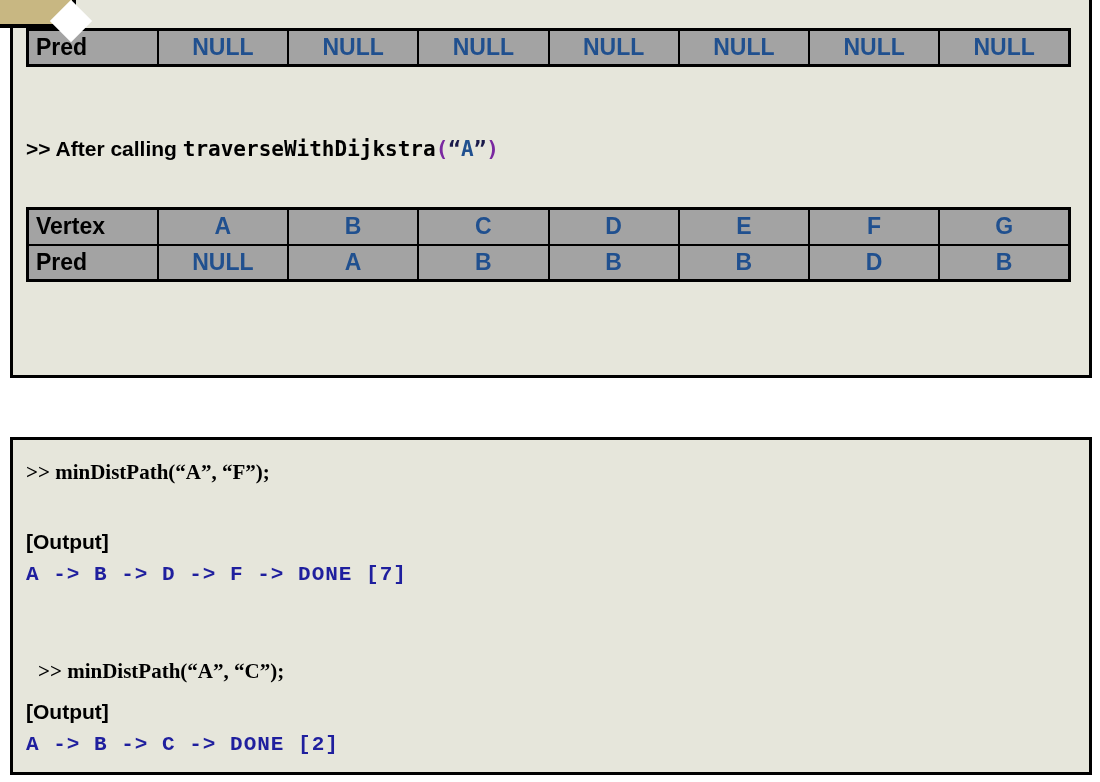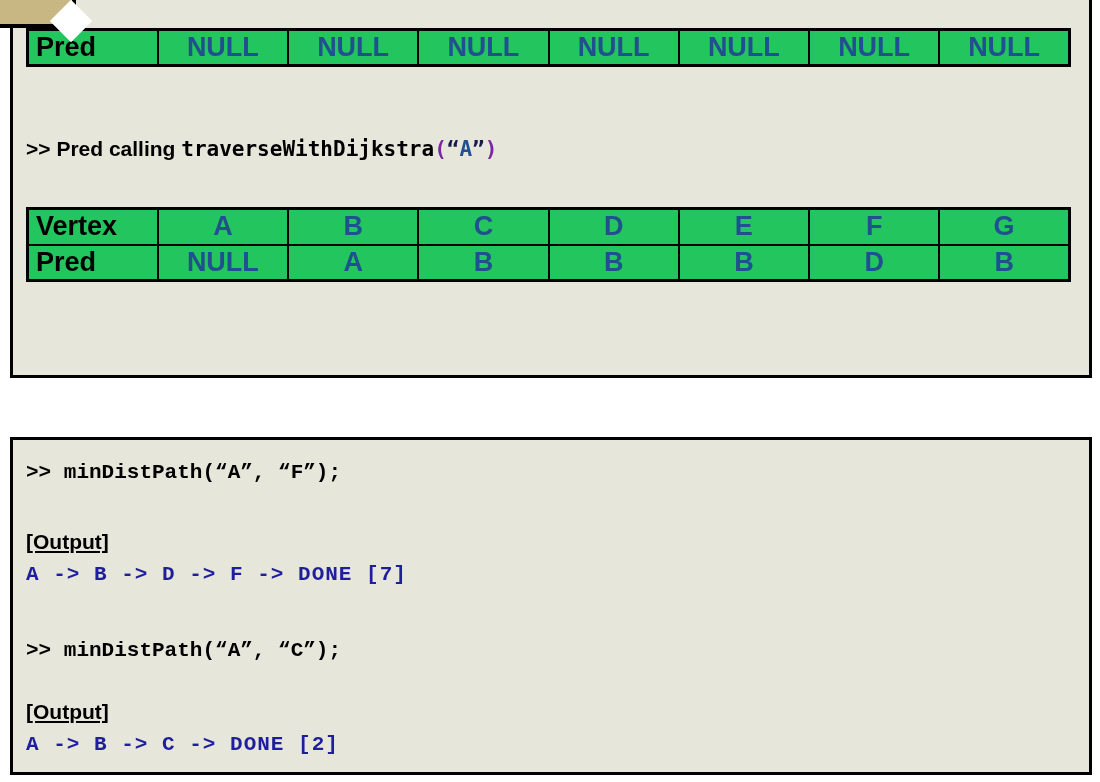--- a/index.html
+++ b/index.html
@@ -78,24 +78,24 @@
   
   .dj-table {
     position: absolute;
     border-collapse: collapse;
     table-layout: fixed;
     border: 3px solid #000000;
   }
   .dj-table td {
     border: 2px solid #000000;
     height: 36px;
-    font-size: 27px;
+    font-size: 23px;
     font-weight: bold;
     padding: 0 4px;
-    background: #22c55e;
+    background: #a3a3a3;
     box-sizing: border-box;
   }
   .dj-table td.rowhead {
     text-align: left;
     color: #000000;
     width: 129px;
     padding-left: 7px;
   }
   .dj-table td.cell {
     text-align: center;
@@ -131,32 +131,32 @@
   
   .console-line {
     position: absolute;
     left: 26px;
     font-size: 21px;
     font-weight: bold;
     white-space: nowrap;
     line-height: 1;
     color: #000000;
   }
-  .console-line.code { font-family: Liberation Mono, monospace; }
-  .console-line.label { font-family: "Liberation Sans", sans-serif; text-decoration: underline; }
+  .console-line.code { font-family: Liberation Serif, serif; }
+  .console-line.label { font-family: "Liberation Sans", sans-serif; }
   .console-line.result {
     font-family: Liberation Mono, monospace;
     color: #1f1f9e;
     letter-spacing: 1px;
   }
 
   #cmd-1    { top: 462px; }
   #out-lbl-1{ top: 531px; }
   #out-val-1{ top: 564px; }
-  #cmd-2    { top: 640px; }
+  #cmd-2    { top: 661px; margin-left: 12px; }
   #out-lbl-2{ top: 701px; }
   #out-val-2{ top: 734px; }
 </style>
 </head>
 <body>
 
 <div class="clipped-title">Graph ADT, contd.</div>
 
 <div class="corner-tab">
   
@@ -175,21 +175,21 @@
       <td class="cell">NULL</td>
       <td class="cell">NULL</td>
       <td class="cell">NULL</td>
       <td class="cell">NULL</td>
     </tr>
   </tbody>
 </table>
 
 <div class="call-line">
   <span class="prompt">&gt;&gt;</span>
-  <span class="plain">Pred calling</span>
+  <span class="plain">After calling</span>
   <span class="mono">traverseWithDijkstra</span><span class="mono paren">(</span><span class="mono quote">“</span><span class="mono argtxt">A</span><span class="mono quote">”</span><span class="mono paren">)</span>
 </div>
 
 <table class="dj-table" id="table-after">
   <tbody>
     <tr>
       <td class="rowhead">Vertex</td>
       <td class="cell">A</td>
       <td class="cell">B</td>
       <td class="cell">C</td>

